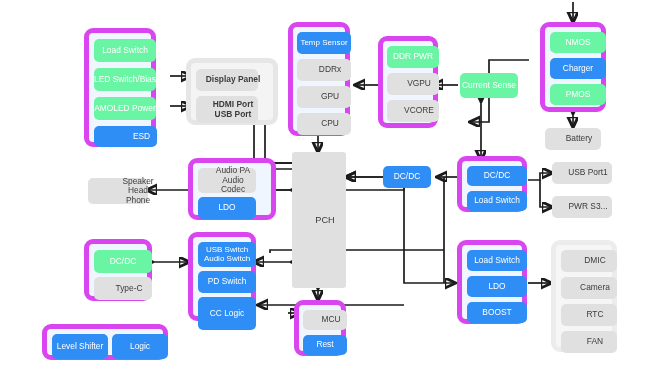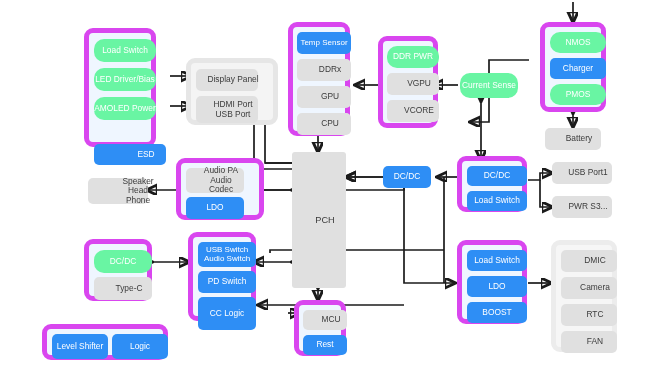--- a/index.html
+++ b/index.html
@@ -4,21 +4,21 @@
 <style>
   html,body{margin:0;padding:0;background:#ffffff;}
   body{font-family:"Liberation Sans","DejaVu Sans",sans-serif;}
   #canvas{position:relative;width:650px;height:374px;background:#ffffff;overflow:hidden;}
 
   .grp{position:absolute;background:#eff6ff;border:5px solid #d946ef;border-radius:9px;box-sizing:border-box;}
   .blk{position:absolute;box-sizing:border-box;display:flex;align-items:center;justify-content:center;
        text-align:center;border-radius:5px;line-height:1.12;white-space:nowrap;}
   .gray{background:#e0e0e0;color:#3b3b3b;padding-left:12px;}
   .blue{background:#2e8ef5;color:#ffffff;}
-  .green{background:#69f5a3;color:#ffffff;border-radius:10px;}
+  .green{background:#69f5a3;color:#ffffff;}
   .f9{font-size:8.4px;}
   .f85{font-size:8px;}
   .f10{font-size:9.2px;}
   .ovf{overflow:visible;}
 
   svg#wires{position:absolute;left:0;top:0;width:650px;height:374px;pointer-events:none;}
   svg#wires path, svg#wires line{stroke:#1b1b1b;stroke-width:1.7;fill:none;}
 </style>
 </head>
 <body>
@@ -86,26 +86,26 @@
 
     <path d="M444,250 L270,250 L270,253"></path>
 
     <path d="M404,305 L258,305" marker-end="url(#ah)"></path>
 
     <line x1="288" y1="313" x2="300" y2="313" marker-end="url(#ah)"></line>
   </svg>
 
   <div class="grp" style="left:84px;top:28px;width:72px;height:119px;">
     <div class="blk green f9 ovf" style="left:5px;top:6px;width:62px;height:23px;">Load Switch</div>
-    <div class="blk green f9 ovf" style="left:5px;top:35px;width:62px;height:23px;">LED Driver/Bias</div>
+    <div class="blk green f9 ovf" style="left:5px;top:35px;width:62px;height:23px;">LED Switch/Bias</div>
     <div class="blk green f9 ovf" style="left:5px;top:64px;width:62px;height:23px;">AMOLED Power</div>
-    <div class="blk blue f9" style="left:5px;top:111px;width:72px;height:21px;padding-left:32px;">ESD</div>
+    <div class="blk blue f9" style="left:5px;top:93px;width:63px;height:21px;padding-left:32px;">ESD</div>
   </div>
 
-  <div class="grp" style="left:186px;top:58px;width:92px;height:67px;border-color:#e6e6e6;background:#f4f4f4;">
+  <div class="grp" style="left:186px;top:58px;width:92px;height:67px;border-color:#e6e6e6;background:#f4f4f4;font-weight:bold;">
     <div class="blk gray f9" style="left:5px;top:6px;width:62px;height:22px;">Display Panel</div>
     <div class="blk gray f9" style="left:5px;top:33px;width:62px;height:27px;">
         <span style="white-space:pre-line;">HDMI Port
 USB Port</span>
       </div>
   </div>
 
   <div class="grp" style="left:288px;top:22px;width:62px;height:114px;">
     <div class="blk blue f85" style="left:4px;top:5px;width:54px;height:22px;">Temp Sensor</div>
     <div class="blk gray f9" style="left:4px;top:32px;width:54px;height:22px;">DDRx</div>
@@ -139,21 +139,21 @@
   </div>
 
   <div class="blk gray f9" style="left:552px;top:162px;width:60px;height:22px;">USB Port1</div>
   <div class="blk gray f9" style="left:552px;top:196px;width:60px;height:22px;">PWR S3...</div>
 
   <div class="blk gray f9" style="left:88px;top:178px;width:60px;height:26px;">
       <span style="white-space:pre-line;margin-left:28px;">Speaker
 Head Phone</span>
     </div>
 
-  <div class="grp" style="left:176px;top:158px;width:88px;height:62px;">
+  <div class="grp" style="left:188px;top:158px;width:88px;height:62px;">
     <div class="blk gray f9" style="left:5px;top:5px;width:58px;height:25px;">
         <span style="white-space:pre-line;">Audio PA
 Audio Codec</span>
       </div>
     <div class="blk blue f9" style="left:5px;top:34px;width:58px;height:22px;">LDO</div>
   </div>
 
   <div class="grp" style="left:84px;top:239px;width:68px;height:62px;">
     <div class="blk green f9" style="left:5px;top:6px;width:58px;height:23px;">DC/DC</div>
     <div class="blk gray f9" style="left:5px;top:33px;width:58px;height:23px;">Type-C</div>

